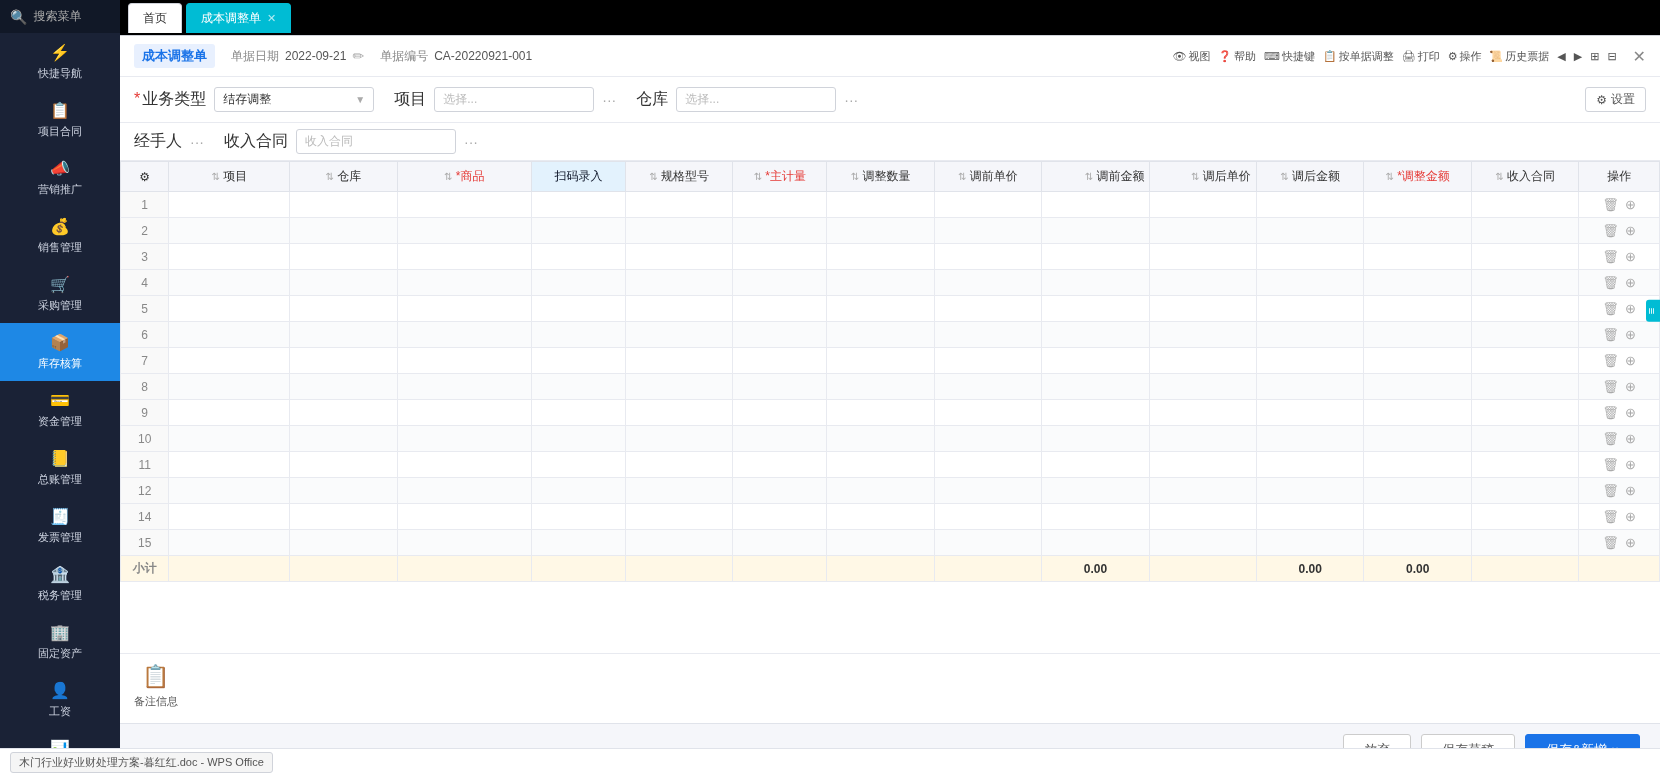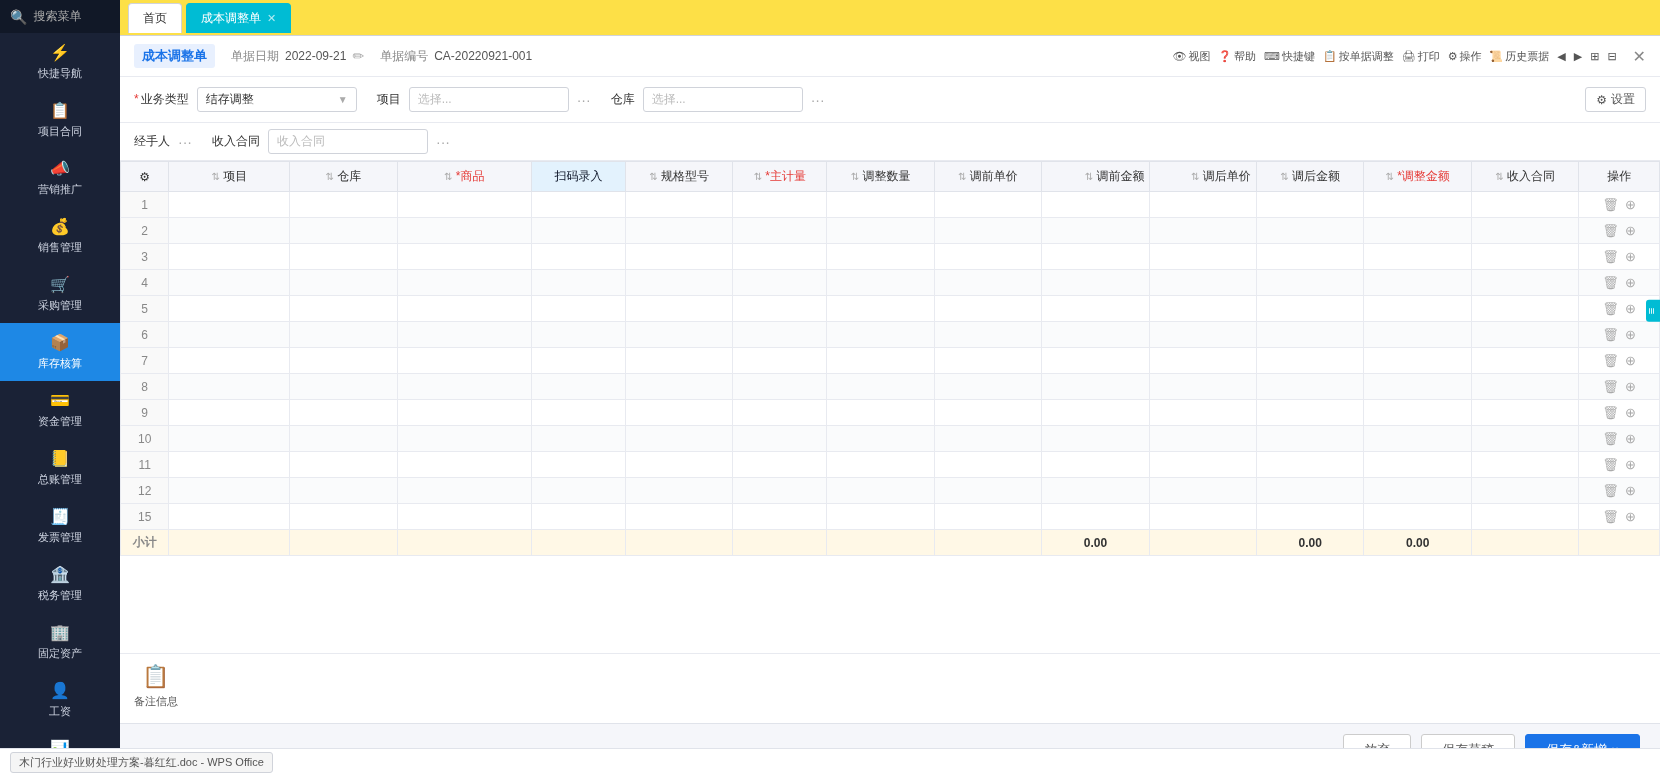--- a/index.html
+++ b/index.html
@@ -10,42 +10,42 @@
     .sidebar-search { background: #111827; padding: 8px 10px; display: flex; align-items: center; gap: 6px; color: #aaa; font-size: 12px; cursor: pointer; }
     .sidebar-search .icon { font-size: 14px; }
     .sidebar-item { display: flex; flex-direction: column; align-items: center; padding: 10px 5px; cursor: pointer; font-size: 11px; color: #cdd3e0; gap: 4px; position: relative; }
     .sidebar-item.active { background: #1e88e5; color: #fff; }
     .sidebar-item .item-icon { font-size: 16px; }
 
     
     .main { flex: 1; display: flex; flex-direction: column; background: #f5f6fa; overflow: hidden; }
 
     
-    .tab-bar { background: #fde047; display: flex; align-items: center; border-bottom: 1px solid #d0d3da; min-height: 36px; padding: 0 8px; gap: 4px; }
+    .tab-bar { background: #000000; display: flex; align-items: center; border-bottom: 1px solid #d0d3da; min-height: 36px; padding: 0 8px; gap: 4px; }
     .tab { padding: 6px 14px; font-size: 12px; cursor: pointer; border-radius: 4px 4px 0 0; display: flex; align-items: center; gap: 6px; }
     .tab.home { background: #fff; color: #333; border: 1px solid #d0d3da; border-bottom: none; }
     .tab.active { background: #00bcd4; color: #fff; border: 1px solid #00bcd4; border-bottom: none; }
     .tab .close-btn { font-size: 11px; opacity: 0.7; }
 
     
     .content-area { flex: 1; background: #fff; display: flex; flex-direction: column; overflow: hidden; position: relative; }
     
     
     .doc-header { padding: 8px 14px; border-bottom: 1px solid #e8eaf0; display: flex; align-items: center; gap: 16px; background: #fff; }
     .doc-title { font-size: 13px; font-weight: bold; color: #1a73e8; background: #e8f0fe; padding: 3px 8px; border-radius: 3px; }
     .doc-meta { display: flex; align-items: center; gap: 6px; color: #555; font-size: 12px; }
     .doc-meta .label { color: #888; }
     .doc-actions { margin-left: auto; display: flex; align-items: center; gap: 8px; font-size: 11px; color: #555; }
     .doc-actions span { cursor: pointer; display: flex; align-items: center; gap: 2px; }
     .close-window { font-size: 16px; cursor: pointer; color: #888; margin-left: 8px; }
 
     
     .form-fields { padding: 10px 14px; display: flex; align-items: center; gap: 20px; border-bottom: 1px solid #e8eaf0; flex-wrap: wrap; }
     .field-group { display: flex; align-items: center; gap: 8px; }
-    .field-label { color: #333; font-size: 12px; white-space: nowrap; }
+    .field-label { color: #333; font-size: 16px; white-space: nowrap; }
     .field-label.required::before { content: '*'; color: #e53935; margin-right: 2px; }
     .field-value { display: flex; align-items: center; border: 1px solid #d0d3da; border-radius: 3px; padding: 3px 8px; min-width: 160px; font-size: 12px; color: #333; background: #fff; cursor: pointer; gap: 4px; }
     .field-value .chevron { color: #aaa; font-size: 10px; }
     .field-value.placeholder { color: #bbb; }
     .field-dots { color: #aaa; font-size: 14px; cursor: pointer; }
 
     .form-row2 { padding: 6px 14px; display: flex; align-items: center; gap: 20px; border-bottom: 1px solid #e8eaf0; }
 
     
     .settings-btn { margin-left: auto; display: flex; align-items: center; gap: 4px; border: 1px solid #d0d3da; border-radius: 3px; padding: 3px 10px; font-size: 12px; cursor: pointer; color: #555; background: #fff; }
@@ -536,20 +536,42 @@
               <td></td>
               <td></td>
               <td>
                 <div class="action-cell">
                   <span class="action-icon">🗑</span>
                   <span class="action-icon">⊕</span>
                 </div>
               </td>
             </tr>
             <tr>
+              <td>14</td>
+              <td></td>
+              <td></td>
+              <td></td>
+              <td></td>
+              <td></td>
+              <td></td>
+              <td></td>
+              <td></td>
+              <td></td>
+              <td></td>
+              <td></td>
+              <td></td>
+              <td></td>
+              <td>
+                <div class="action-cell">
+                  <span class="action-icon">🗑</span>
+                  <span class="action-icon">⊕</span>
+                </div>
+              </td>
+            </tr>
+            <tr>
               <td>15</td>
               <td></td>
               <td></td>
               <td></td>
               <td></td>
               <td></td>
               <td></td>
               <td></td>
               <td></td>
               <td></td>

